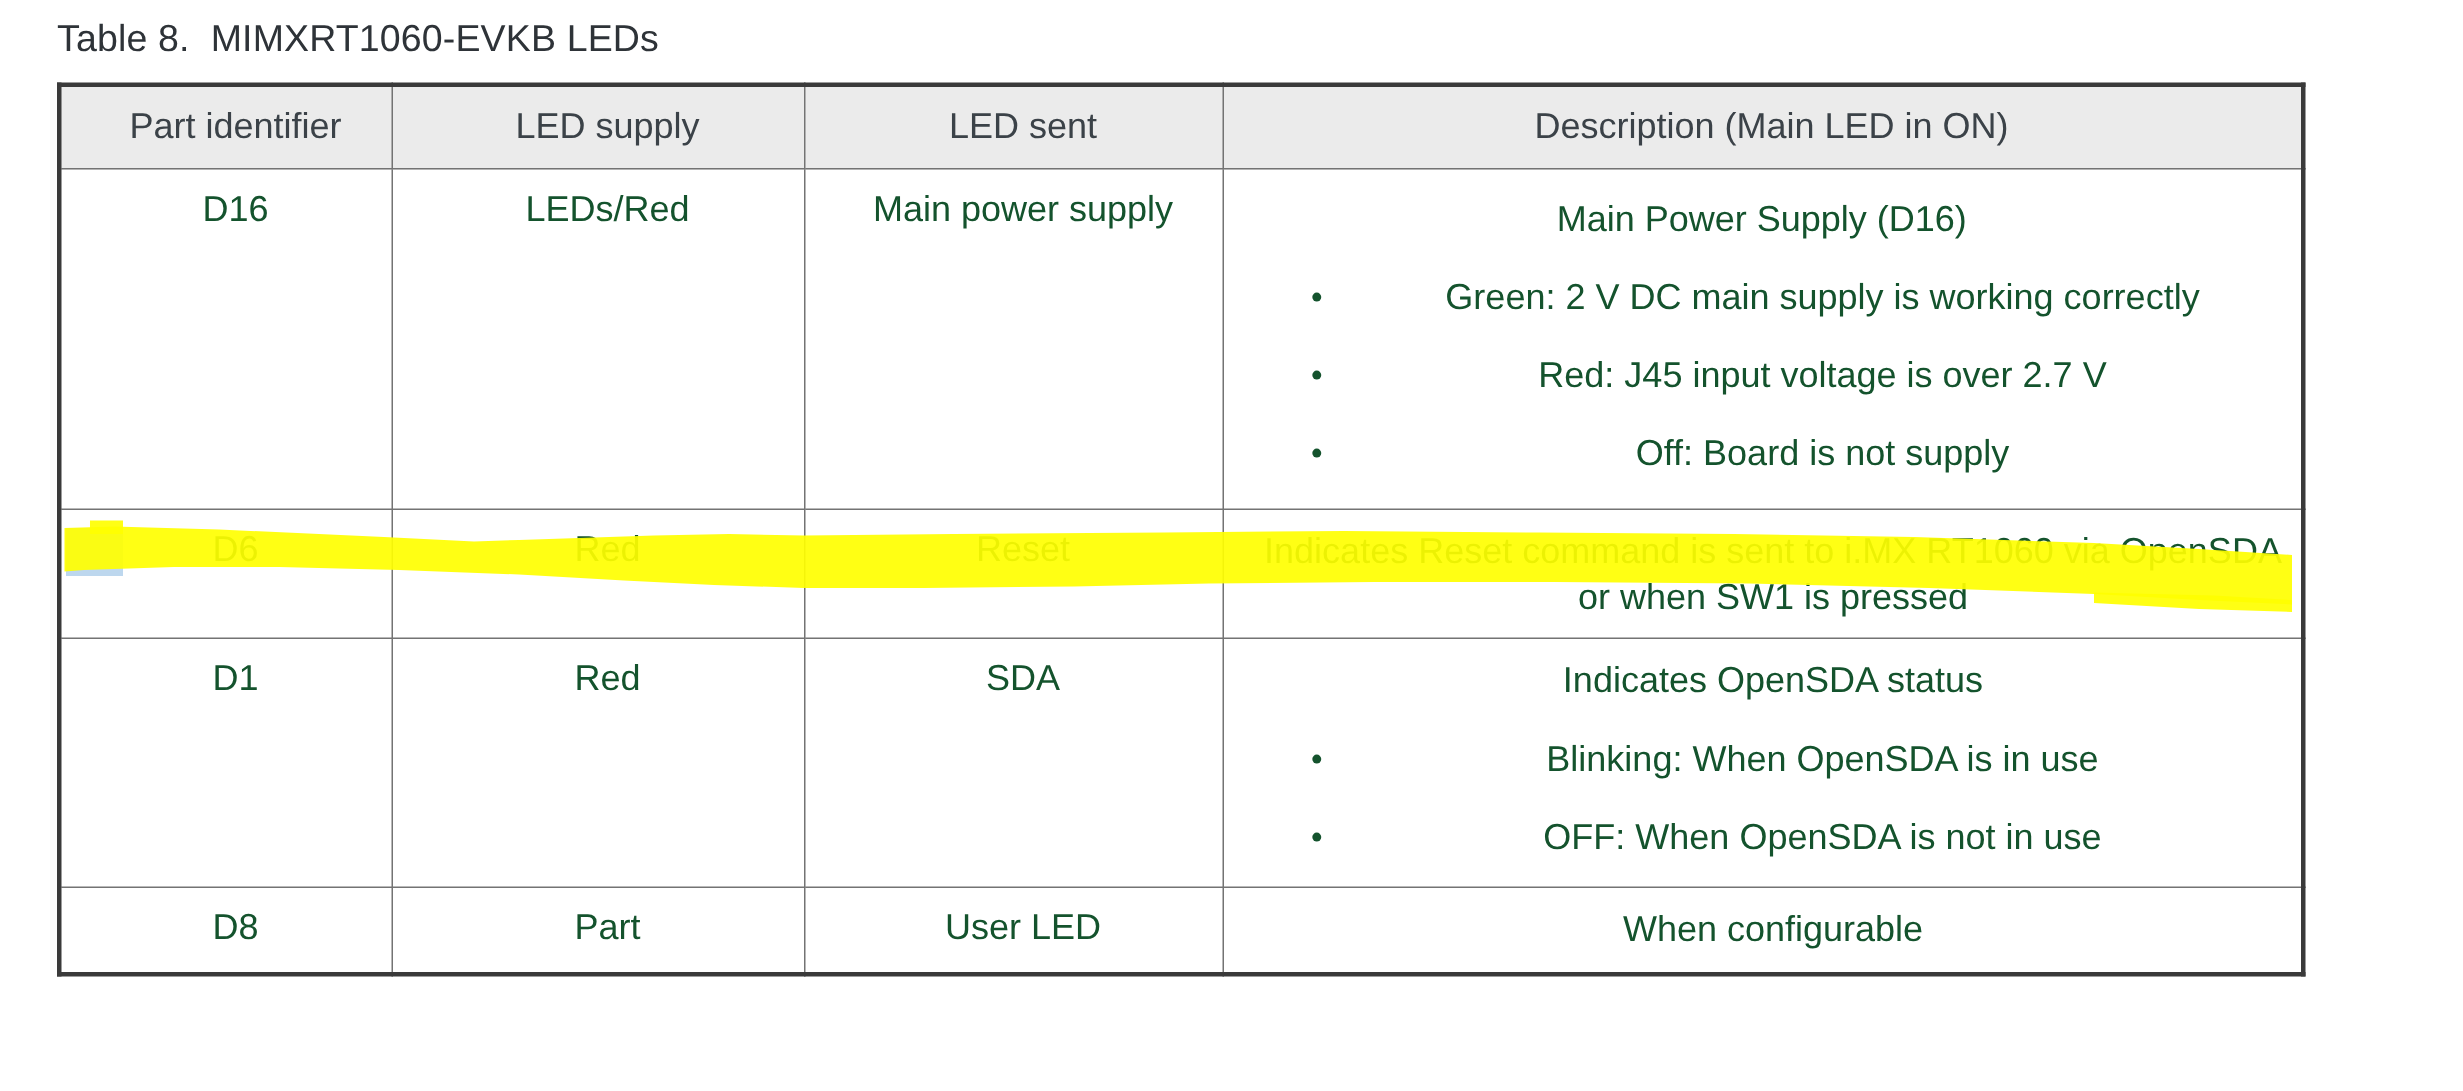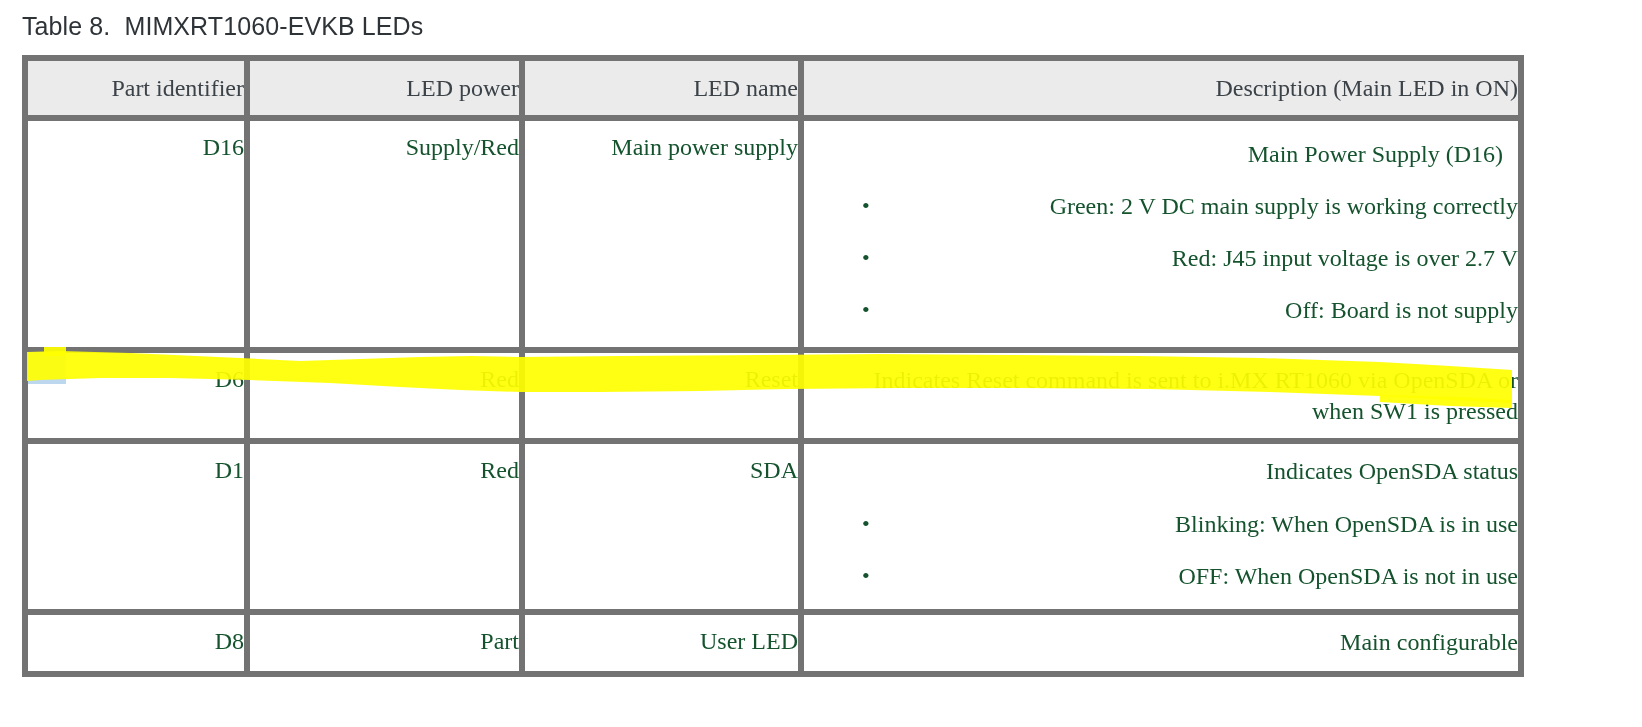--- a/index.html
+++ b/index.html
@@ -11,21 +11,21 @@
     width: 1642px;
     height: 727px;
     font-family: "Liberation Sans", sans-serif;
     color: #231f20;
     overflow: hidden;
     position: relative;
   }
 
   .page {
     position: absolute;
-    left: 0; top: 0;
+    left: 16px; top: 0;
     width: 1350px;
     height: 727px;
     border-radius: 16px;
   }
 
   
   .table-caption {
     position: absolute;
     left: 22px;
     top: 11px;
@@ -41,26 +41,25 @@
     position: absolute;
     left: 22px;
     top: 55px;
     width: 1496px;
     border-collapse: collapse;
     border: 3px solid #3a3a3a;
     table-layout: fixed;
     background: #ffffff;
   }
   .led-table td, .led-table th {
-    border: 6px solid #737373;
+    border: 1px solid #737373;
     vertical-align: top;
     padding: 0;
-    text-align: right;
+    text-align: center;
     font-weight: normal;
-    font-family: Liberation Serif, serif;
   }
 
   col.c-part { width: 222px; }
   col.c-color { width: 275px; }
   col.c-name { width: 279px; }
   col.c-desc { width: 720px; }
 
   .hdr td {
     background: #ebebeb;
     height: 54px;
@@ -155,36 +154,36 @@
         <col class="c-color">
         <col class="c-name">
         <col class="c-desc">
     </colgroup>
     <tbody>
       <tr class="hdr">
         <td>
           <div class="cell">Part identifier</div>
         </td>
         <td>
-          <div class="cell">LED power</div>
-        </td>
-        <td>
-          <div class="cell">LED name</div>
+          <div class="cell">LED supply</div>
+        </td>
+        <td>
+          <div class="cell">LED sent</div>
         </td>
         <td>
           <div class="cell">Description (Main LED in ON)</div>
         </td>
       </tr>
 
       <tr class="r-d16">
         <td>
           <div class="cell">D16</div>
         </td>
         <td>
-          <div class="cell">Supply/Red</div>
+          <div class="cell">LEDs/Red</div>
         </td>
         <td>
           <div class="cell">Main power supply</div>
         </td>
         <td>
           <div class="cell desc">
             <p class="desc-lead">Main Power Supply (D16)</p>
             <ul class="desc-list">
               <li>
                 <span class="bullet">•</span>
@@ -252,21 +251,21 @@
           <div class="cell">D8</div>
         </td>
         <td>
           <div class="cell">Part</div>
         </td>
         <td>
           <div class="cell">User LED</div>
         </td>
         <td>
           <div class="cell desc">
-            <p class="desc-plain">Main configurable</p>
+            <p class="desc-plain">When configurable</p>
           </div>
         </td>
       </tr>
     </tbody>
   </table>
 
   <div class="selection-box"></div>
 
   <svg class="highlight-svg overlay" width="1642" height="727" xmlns="http://www.w3.org/2000/svg">
     <g>

